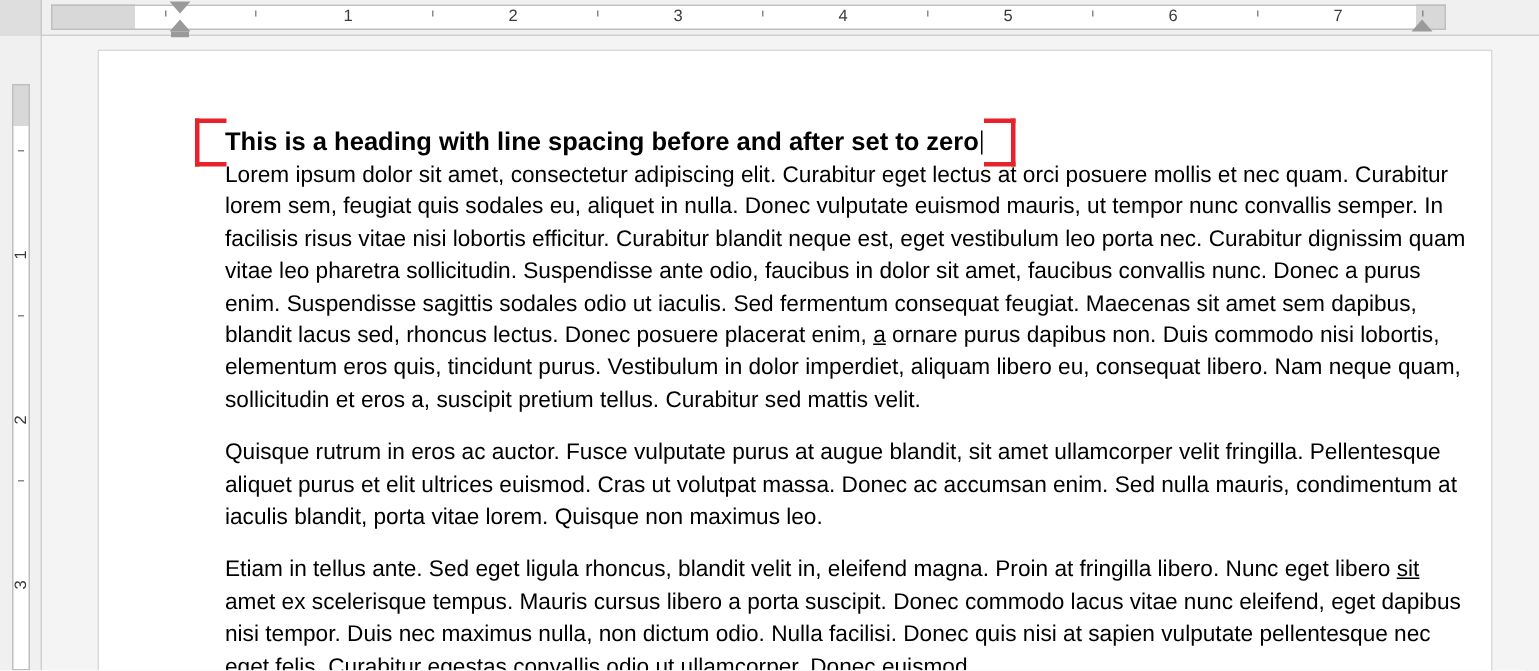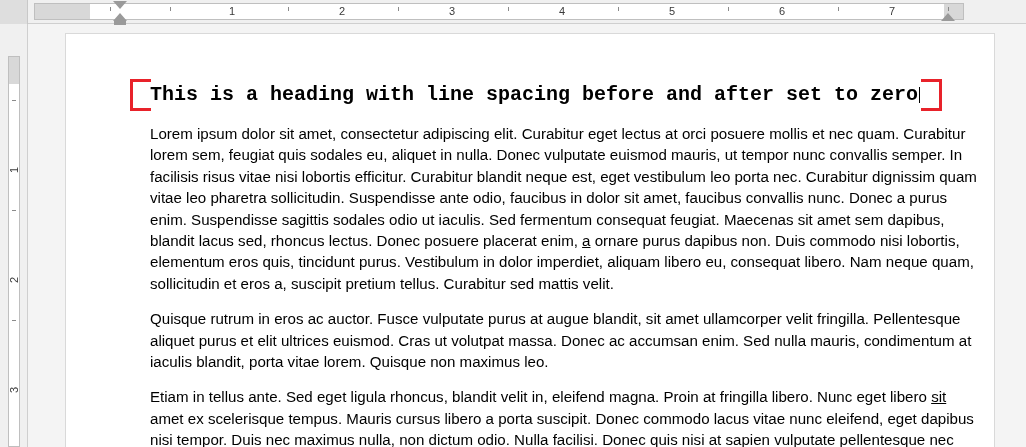--- a/index.html
+++ b/index.html
@@ -177,46 +177,45 @@
     left: 84px;
     top: 50px;
     width: 828px;
     font-size: 15.2px;
     line-height: 21.5px;
     color: #000000;
     font-family: "Liberation Sans", sans-serif;
   }
   .heading {
     font-weight: bold;
-    font-size: 20px;
+    font-size: 17px;
     margin: 0 0 0 0;
     position: relative;
     display: inline-block;
     line-height: 21px;
-    font-family: Liberation Mono, monospace;
   }
   .heading-line {
     position: relative;
     height: 21px;
   }
   .caret {
     display: inline-block;
     width: 1px;
     height: 16px;
     background: #000;
     vertical-align: -3px;
     margin-left: 1px;
   }
   p.body {
     margin: 0 0 14px 0;
     text-align: left;
     font-size: 15.1px;
     line-height: 21.4px;
   }
-  p.body.first { margin-top: 18px; }
+  p.body.first { margin-top: 1px; }
   .u { text-decoration: underline; }
 
   
   .bracket {
     position: absolute;
     width: 18px;
     height: 26px;
     border-color: #e8222a;
     border-style: solid;
   }

